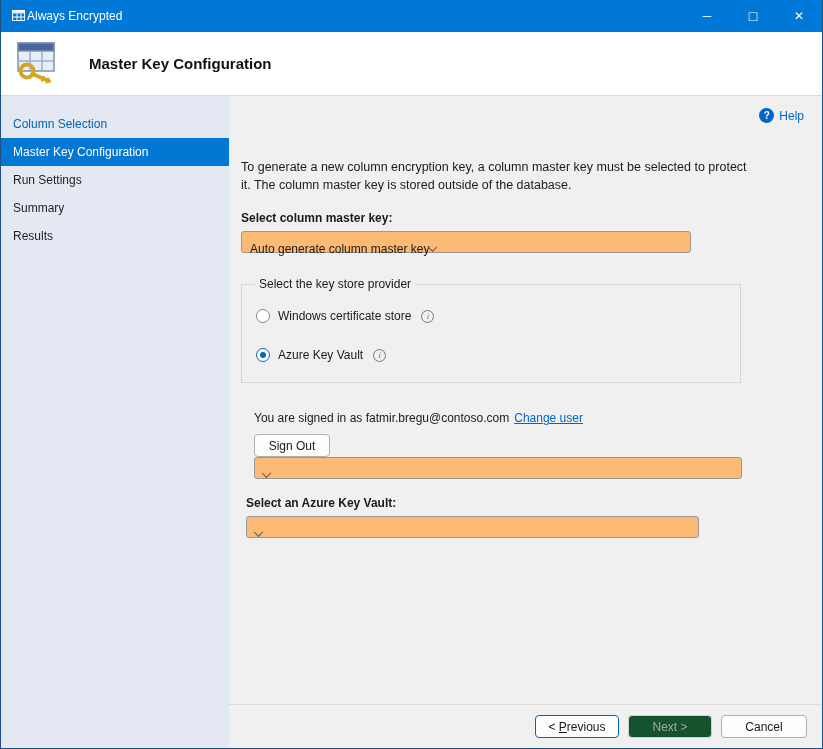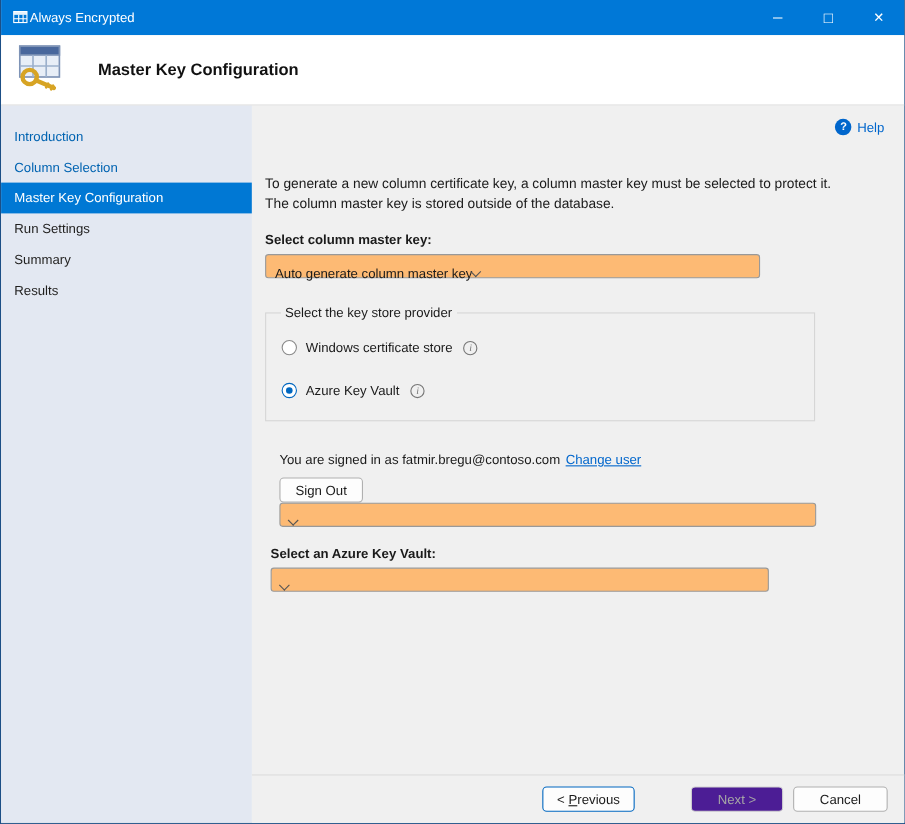--- a/index.html
+++ b/index.html
@@ -135,21 +135,21 @@
   .footer {
     height: 44px; flex: 0 0 44px;
     border-top: 1px solid #dcdcdc;
     background: #f0f0f0;
     display: flex; align-items: center; justify-content: flex-end;
     gap: 9px; padding-right: 15px;
   }
   .btn.footer-btn { width: 84px; padding: 0; }
   .btn.prev { border-color: #0067C0; }
   .btn.prev .ak { text-decoration: underline; }
-  .btn.next { color: #a6a6a6; background: #4c1d95; border-color: #d2d2d2; cursor: default; margin-left: 42px; }
+  .btn.next { color: #a6a6a6; background: #14532d; border-color: #d2d2d2; cursor: default; }
   .btn.cancel { width: 86px; }
 </style>
 </head>
 <body>
 
 <div class="window">
 
   <div class="titlebar">
     <span class="app-icon">
       <svg width="16" height="16" viewBox="0 0 16 16">
@@ -180,37 +180,36 @@
         <path d="M19.5 35 L36 42" stroke="#d7a424" stroke-width="4" stroke-linecap="round"></path>
         <path d="M29 41.5 l1.8 -3.4 M33.5 43.2 l1.8 -3.4" stroke="#d7a424" stroke-width="2.4" stroke-linecap="round"></path>
       </svg>
     </span>
     <h1>Master Key Configuration</h1>
   </div>
 
   <div class="body-row">
 
     <nav class="sidebar">
-      <div class="step done">Introduction</div>
       <div class="step done">Column Selection</div>
       <div class="step current">Master Key Configuration</div>
       <div class="step future">Run Settings</div>
       <div class="step future">Summary</div>
       <div class="step future">Results</div>
     </nav>
 
     <div class="main">
       <div class="content">
 
         <div class="help">
           <span class="help-icon">?</span>
           <span>Help</span>
         </div>
 
-        <p class="intro">To generate a new column certificate key, a column master key must be selected to protect it.  The column master key is stored outside of the database.</p>
+        <p class="intro">To generate a new column encryption key, a column master key must be selected to protect it.  The column master key is stored outside of the database.</p>
 
         <div class="field-label">Select column master key:</div>
         <div class="combo combo-cmk">
           <span>Auto generate column master key</span>
           <span class="chevron"></span>
         </div>
 
         <fieldset class="provider">
           <legend>Select the key store provider</legend>
           <div class="radio-row">

